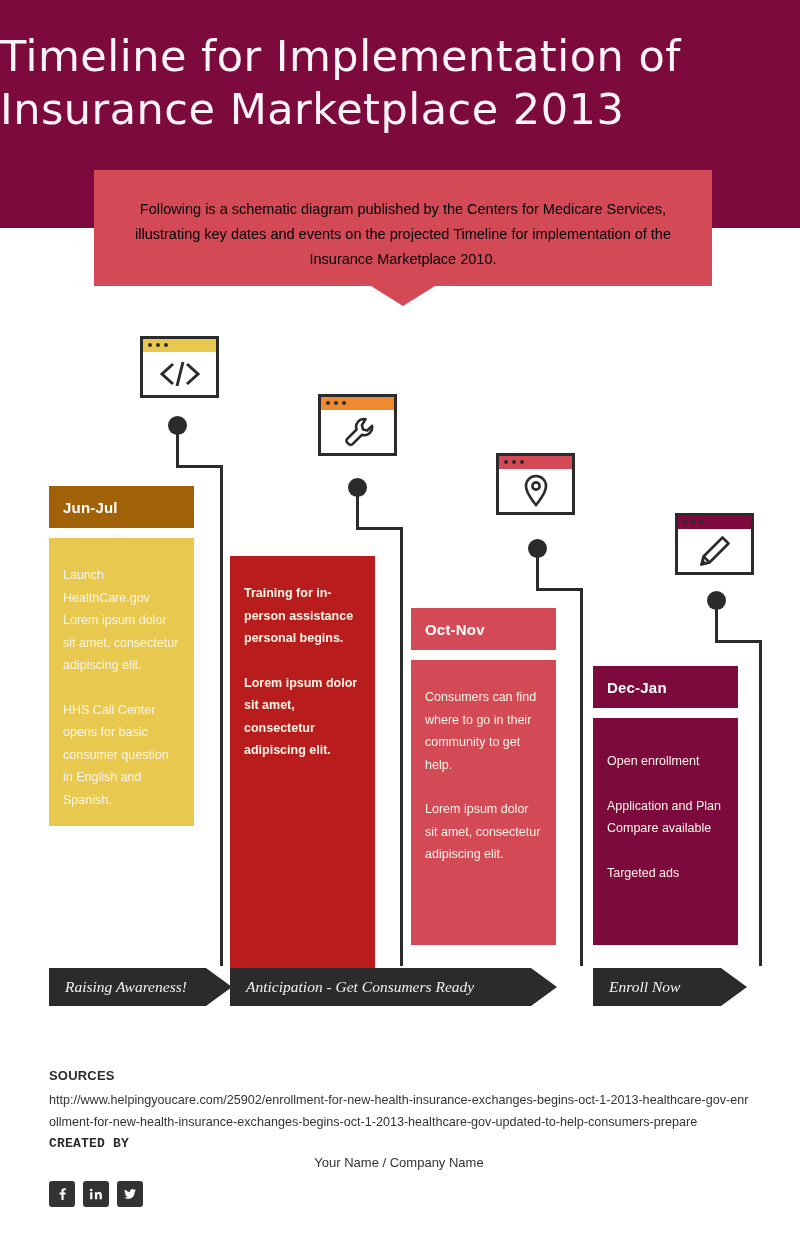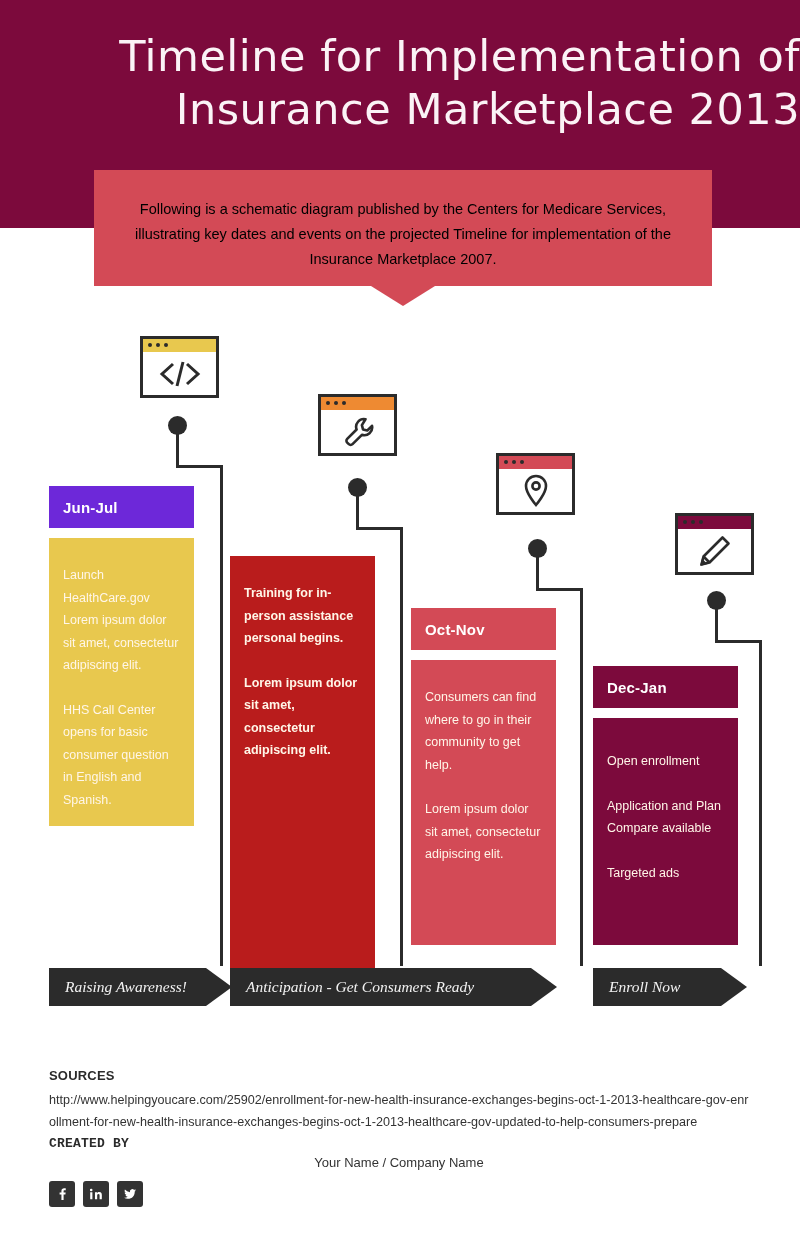--- a/index.html
+++ b/index.html
@@ -9,21 +9,21 @@
     font-family:"Liberation Sans", sans-serif;
   }
 
   
   .header-band {
     position:absolute; left:0; top:0; width:800px; height:228px;
     background:#7C0A3C;
   }
   .header-title {
     position:absolute; left:0; top:30px; width:800px;
-    text-align:right; color:#FBF3F6;
+    text-align:left; color:#FBF3F6;
     font-size:43px; line-height:53px; font-weight:400;
     letter-spacing:.5px;
     font-family:"DejaVu Sans", sans-serif;
   }
   .header-title .t-line { display:block; }
 
   .callout {
     position:absolute; left:94px; top:170px; width:618px; height:116px;
     background:#D34A56;
   }
@@ -101,21 +101,21 @@
 
 <div class="header-title">
   <span class="t-line">Timeline for Implementation of</span>
   <span class="t-line">Insurance Marketplace 2013</span>
 </div>
 
 <div class="callout">
   <div class="callout-text">
     <span class="c-line">Following is a schematic diagram published by the Centers for Medicare Services,</span>
     <span class="c-line">illustrating key dates and events on the projected Timeline for implementation of the</span>
-    <span class="c-line">Insurance Marketplace 2007.</span>
+    <span class="c-line">Insurance Marketplace 2010.</span>
   </div>
 </div>
 <div class="callout-tail"></div>
 
 <div class="win-icon" style="left:140px; top:336px;">
   <div class="win-bar" style="background:#E8C84E">
       <i></i>
       <i></i>
       <i></i>
     </div>
@@ -192,21 +192,21 @@
 </div>
 
 <div class="conn" style="left:707px; top:591px;">
   <span class="dot"></span>
   <span class="seg" style="left:8px; top:18px; width:3px; height:34px;"></span>
   <span class="seg" style="left:8px; top:49px; width:47px; height:3px;"></span>
   <span class="seg" style="left:52px; top:49px; width:3px; height:326px;"></span>
 </div>
 
 <div class="card" style="left:49px; top:486px;">
-  <div class="card-head" style="background:#6d28d9;">
+  <div class="card-head" style="background:#a16207;">
     <span>Jun-Jul</span>
   </div>
   <div class="card-body" style="background:#E8C84E; height:288px;">
     <p>Launch HealthCare.gov Lorem ipsum dolor sit amet, consectetur adipiscing elit.</p>
     <p>HHS Call Center opens for basic consumer question in English and Spanish.</p>
   </div>
 </div>
 
 <div class="card" style="left:230px; top:546px;">
   <div class="card-body" style="background:#b91c1c; height:430px;font-weight:bold;">

